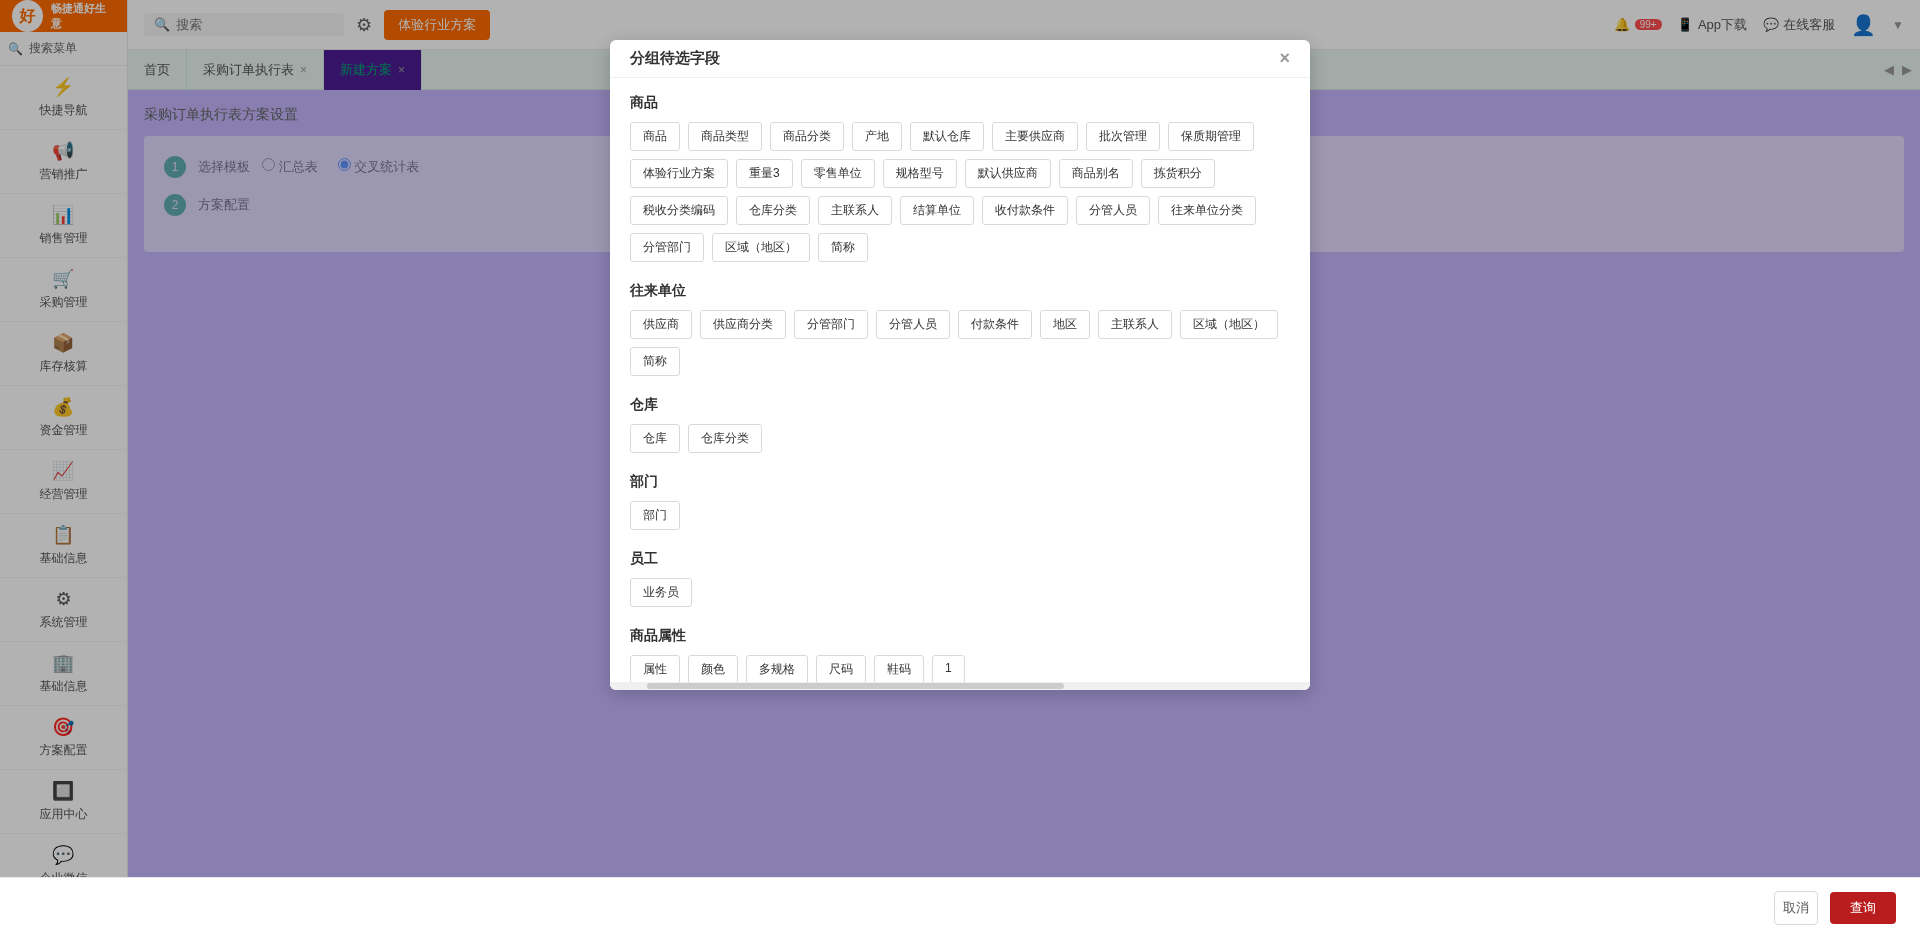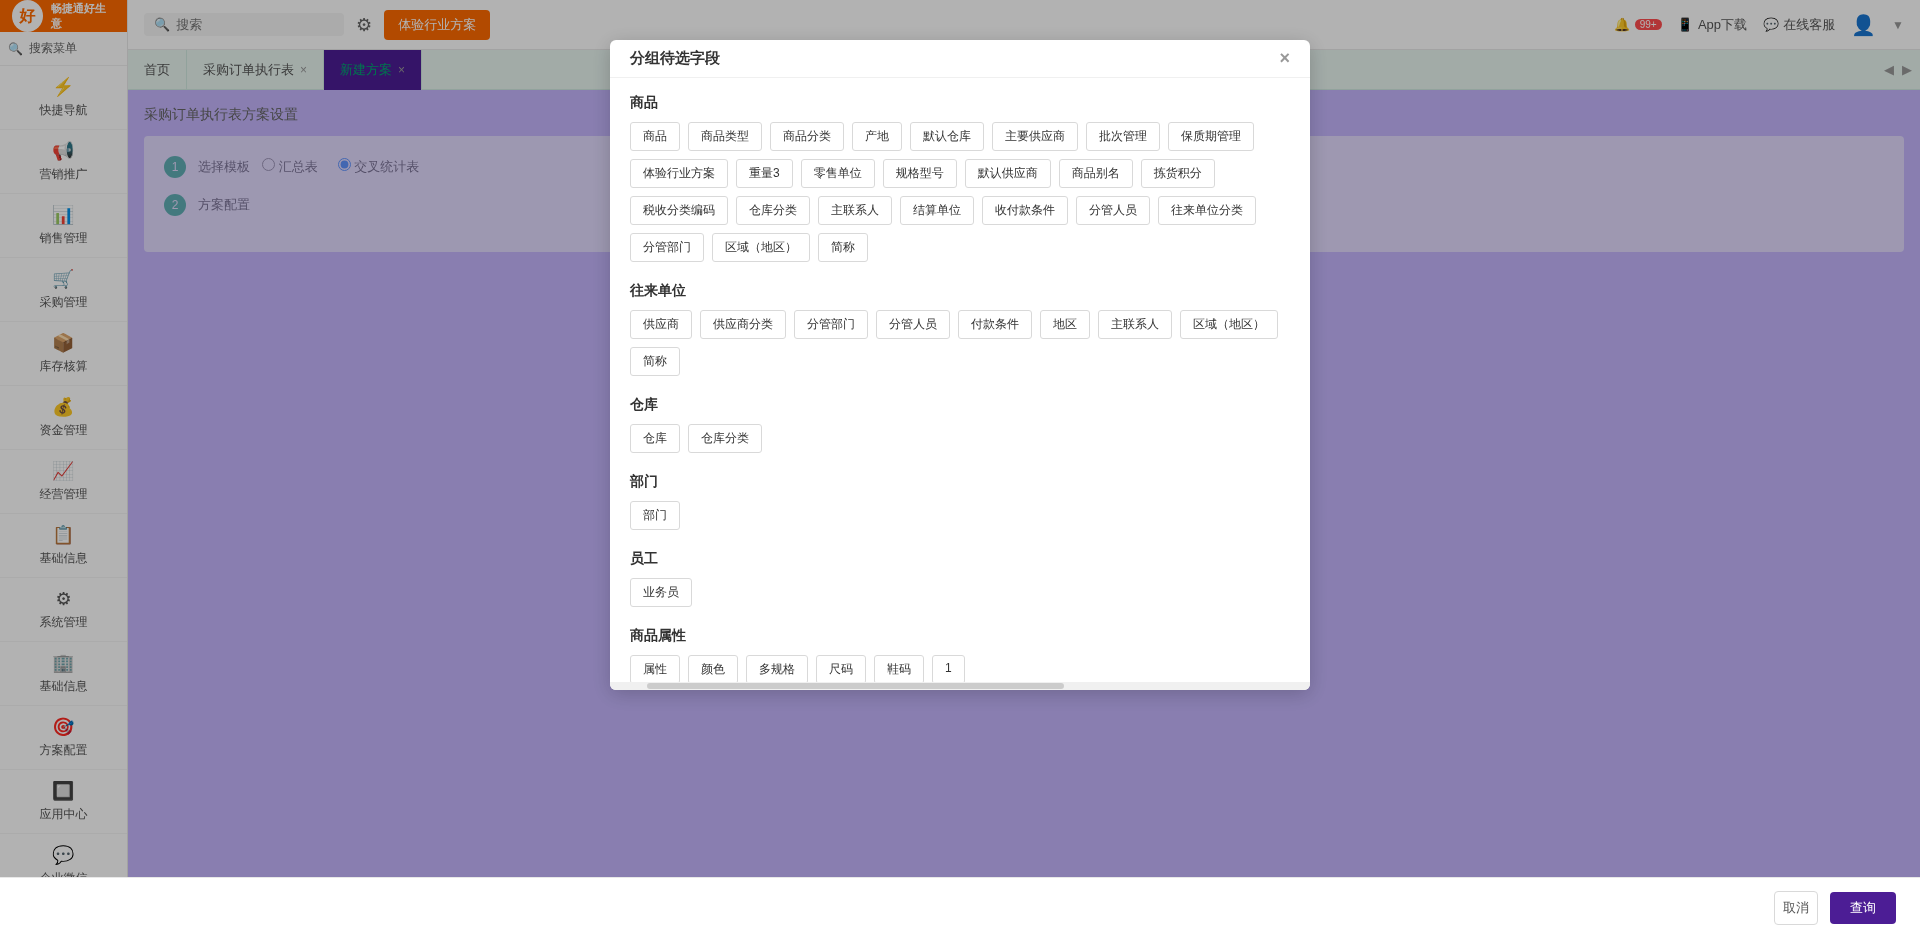--- a/index.html
+++ b/index.html
@@ -103,21 +103,21 @@
     }
 
     
     .modal-footer-bar {
       position: fixed; bottom: 0; left: 0; right: 0; height: 60px;
       background: #fff; border-top: 1px solid #e8e8e8;
       display: flex; align-items: center; justify-content: flex-end;
       padding: 0 24px; gap: 12px; z-index: 101;
     }
     .btn-cancel { border: 1px solid #d9d9d9; background: #fff; color: #555; padding: 7px 8px; border-radius: 4px; cursor: pointer; font-size: 13px; }
-    .btn-confirm { background: #4c1d95; color: #fff; border: none; padding: 7px 20px; border-radius: 4px; cursor: pointer; font-size: 13px; }
+    .btn-confirm { background: #b91c1c; color: #fff; border: none; padding: 7px 20px; border-radius: 4px; cursor: pointer; font-size: 13px; }
 
     
     .modal-hscroll {
       height: 8px; background: #f0f0f0; display: flex; align-items: center;
       padding: 0 2px; flex-shrink: 0;
     }
     .modal-hscroll-inner { height: 6px; background: #ccc; border-radius: 3px; width: 60%; margin-left: 5%; }
   </style>
 </head>
 <body>

